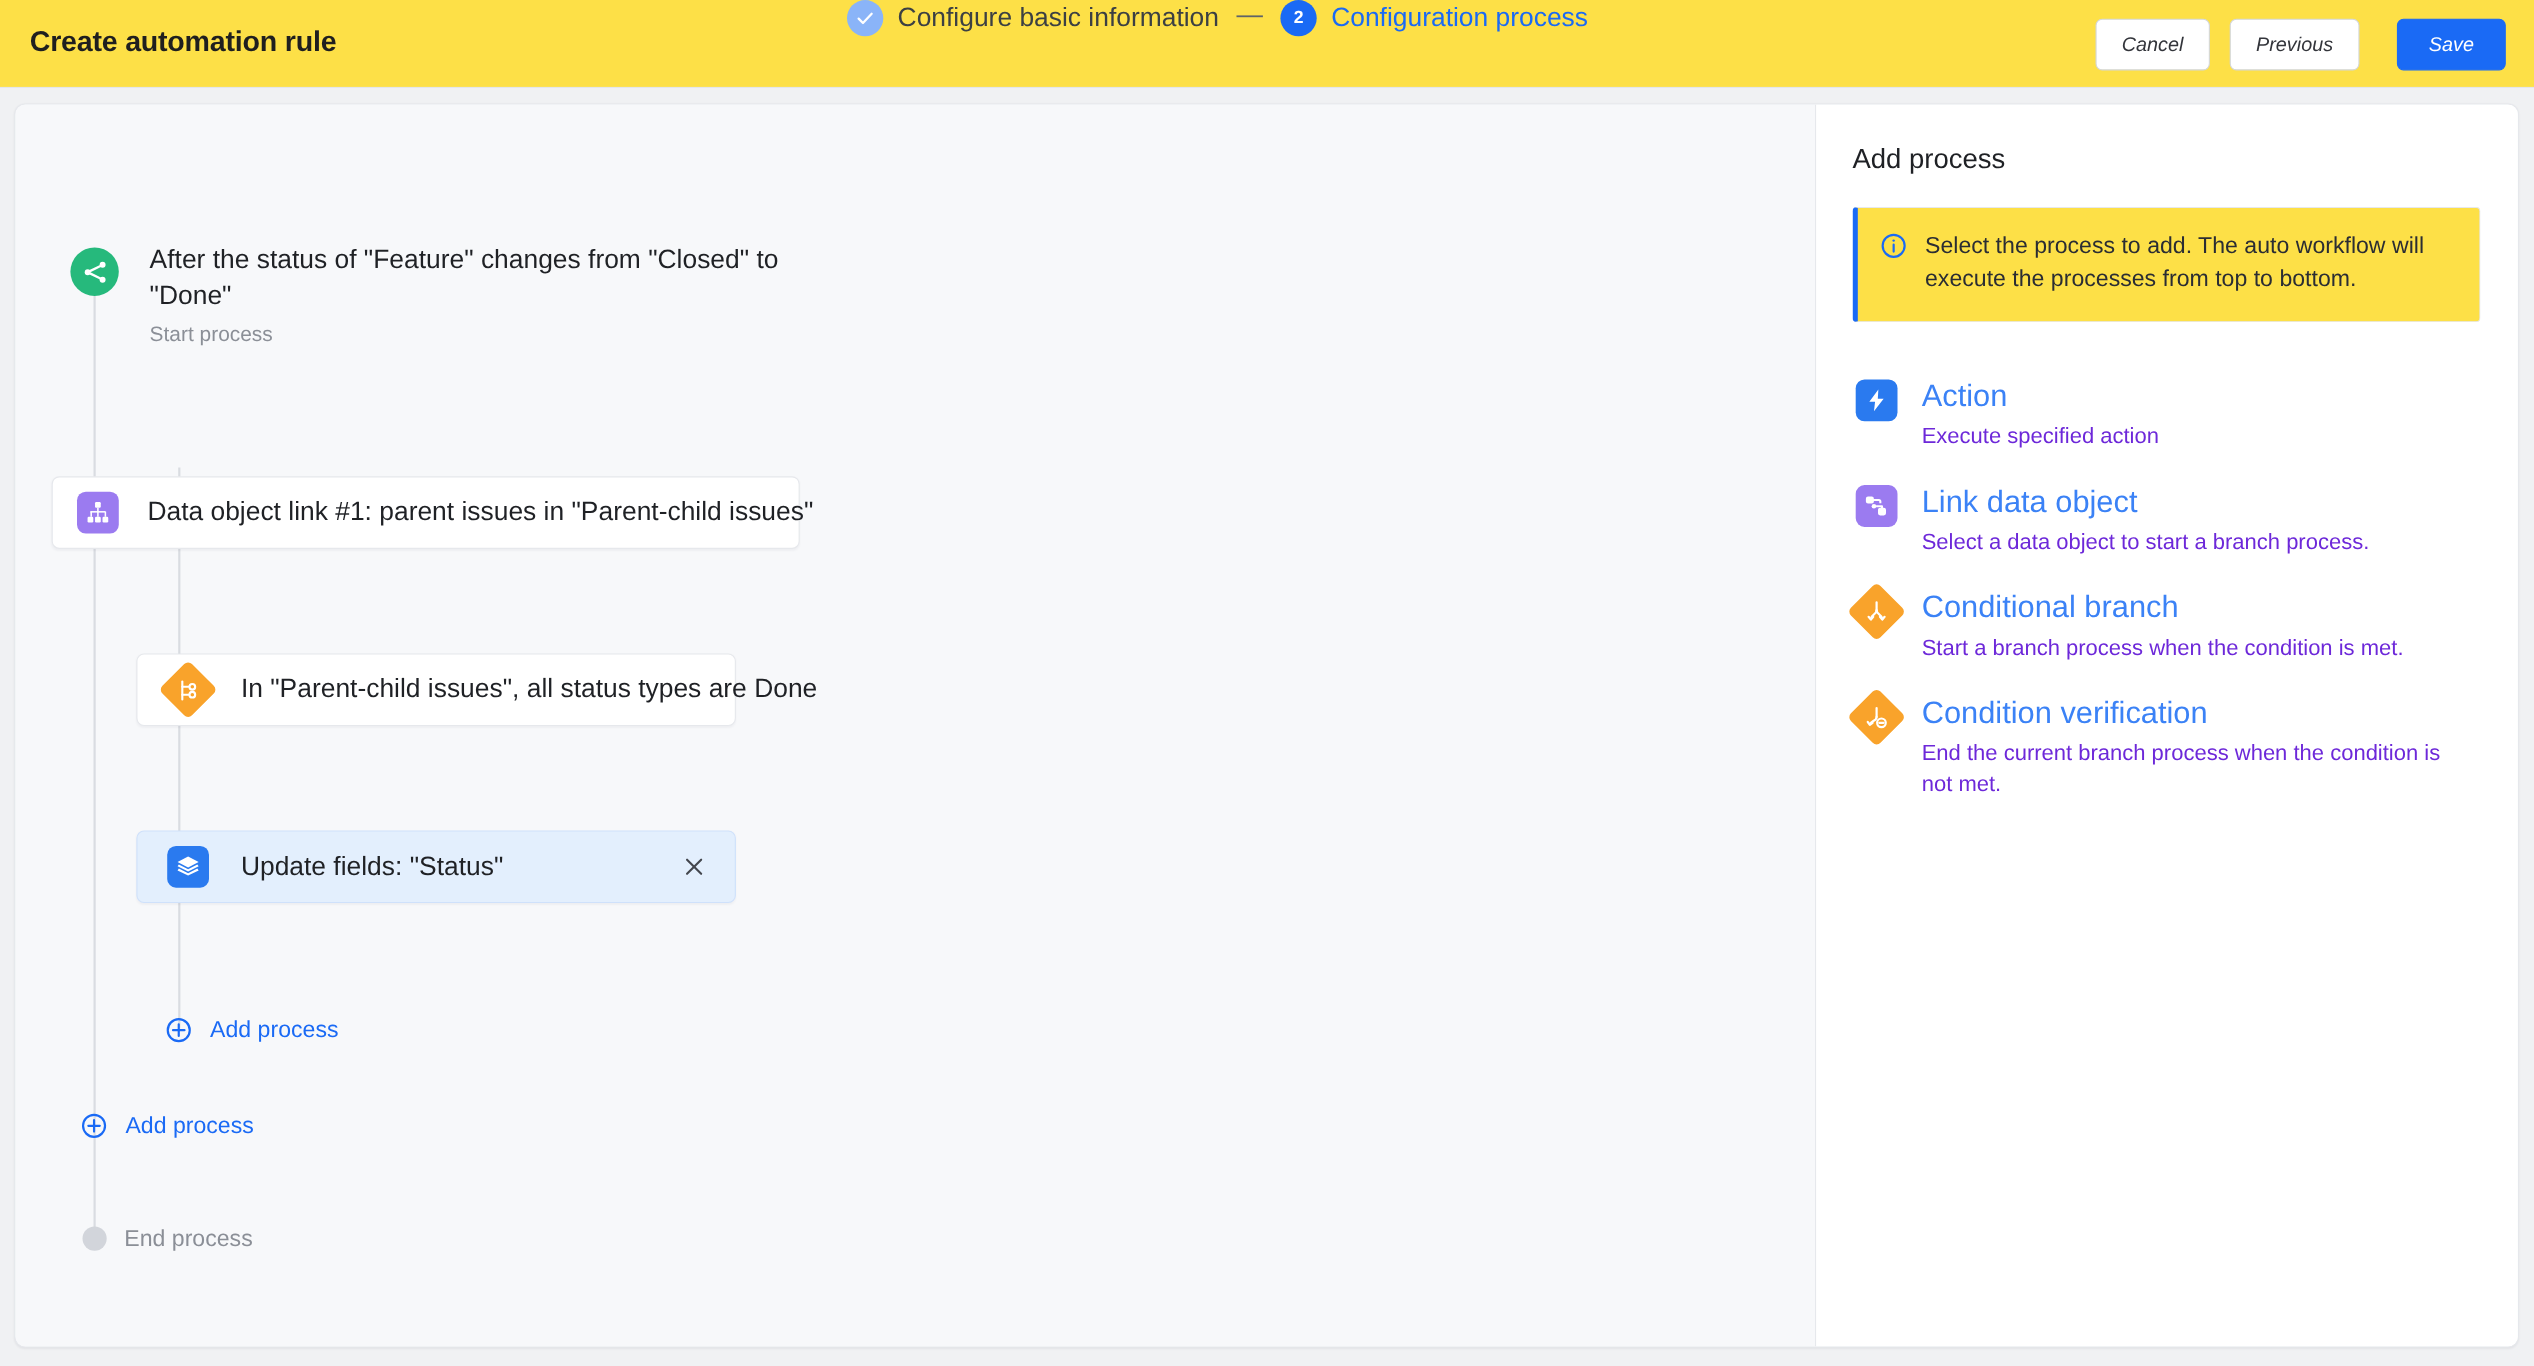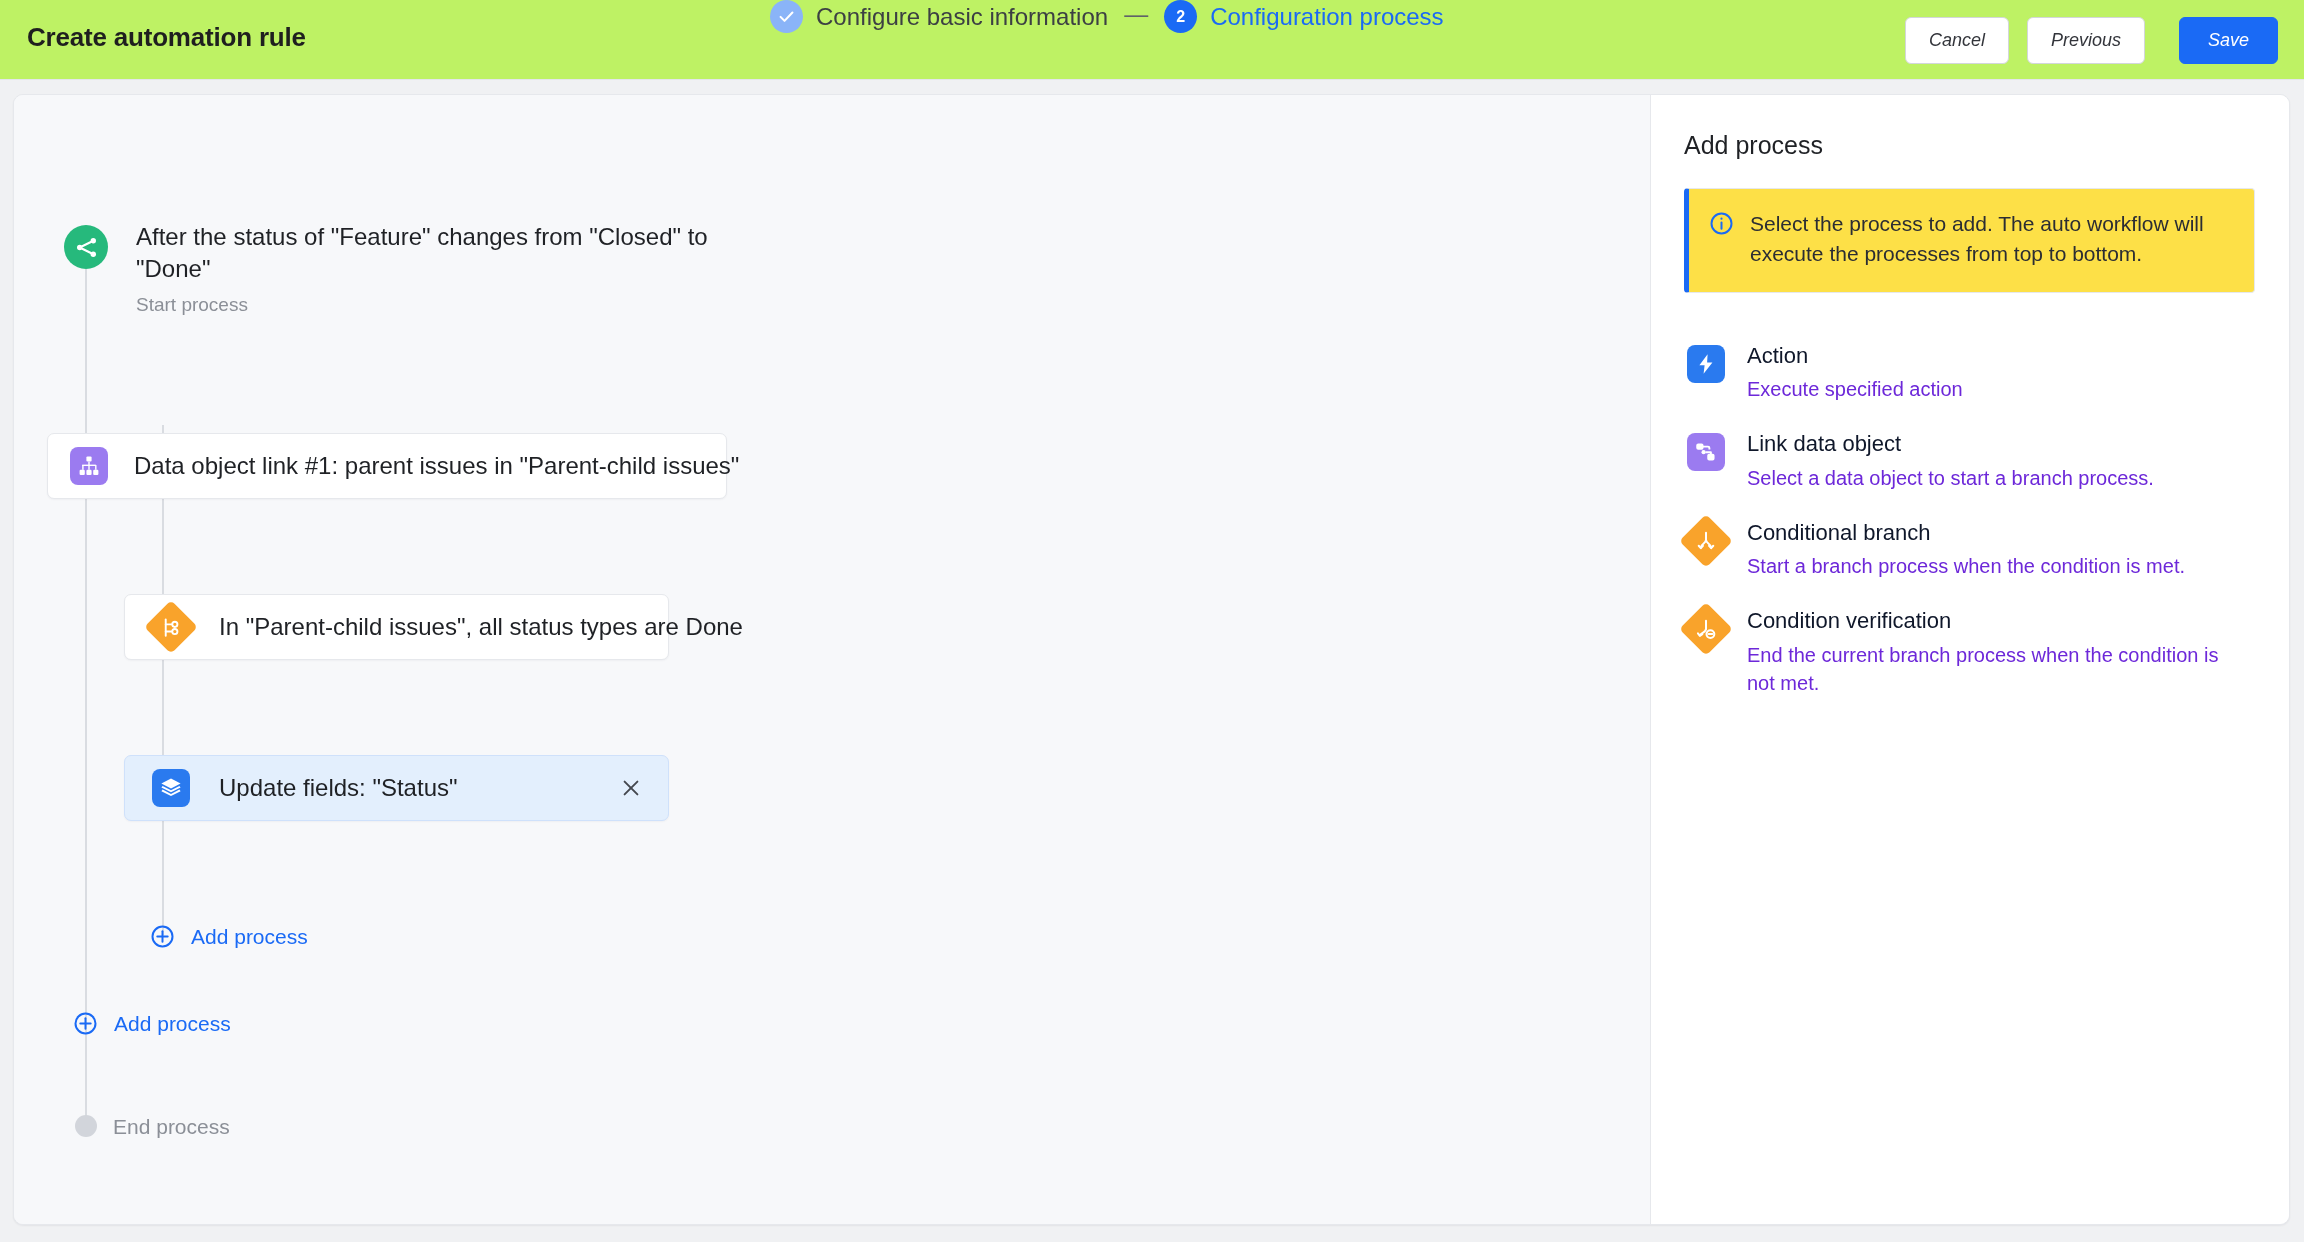--- a/index.html
+++ b/index.html
@@ -8,21 +8,21 @@
     font-family: "Liberation Sans", sans-serif;
     background: #f0f1f3;
     overflow: hidden;
     -webkit-font-smoothing: antialiased;
   }
 
   
   .header {
     position: absolute; top: 0; left: 0;
     width: 2304px; height: 80px;
-    background: #bef264;
+    background: #fde047;
     border-bottom: 1px solid #e4e6ea;
     display: flex; align-items: center;
   }
   .header-title {
     position: absolute; left: 27px; top: 22px;
     font-size: 26px; font-weight: bold; color: #1f1f1f;
     letter-spacing: -0.2px;
   }
   .stepper {
     position: absolute; left: 770px; top: 0; height: 80px;
@@ -219,21 +219,21 @@
     width: 38px; height: 38px; border-radius: 8px;
     display: flex; align-items: center; justify-content: center;
   }
   .proc-sq svg { width: 24px; height: 24px; }
   .proc-dia {
     width: 38px; height: 38px; background: #f9a32b;
     transform: rotate(45deg); border-radius: 5px;
     display: flex; align-items: center; justify-content: center;
   }
   .proc-dia > svg { width: 23px; height: 23px; transform: rotate(-45deg); }
-  .proc-title { font-size: 22px; color: #0f172a; line-height: 1.25; }
+  .proc-title { font-size: 28px; color: #3b82f6; line-height: 1.25; }
   .proc-desc {
     font-size: 20px; color: #6d28d9; margin-top: 6px; line-height: 1.4;
     max-width: 480px;
   }
 </style>
 </head>
 <body>
 
 <div class="header">
   <div class="header-title">Create automation rule</div>

